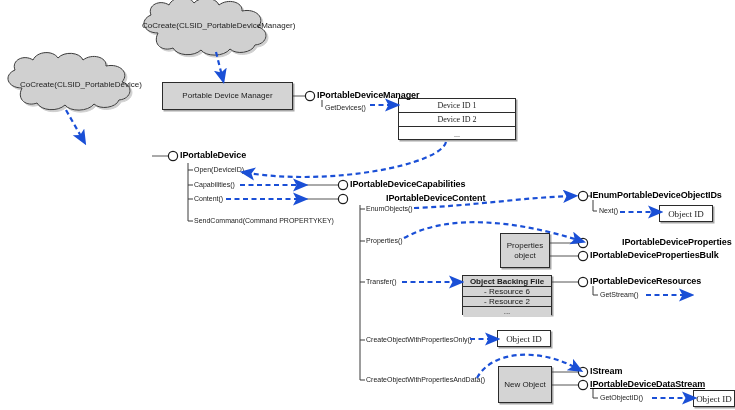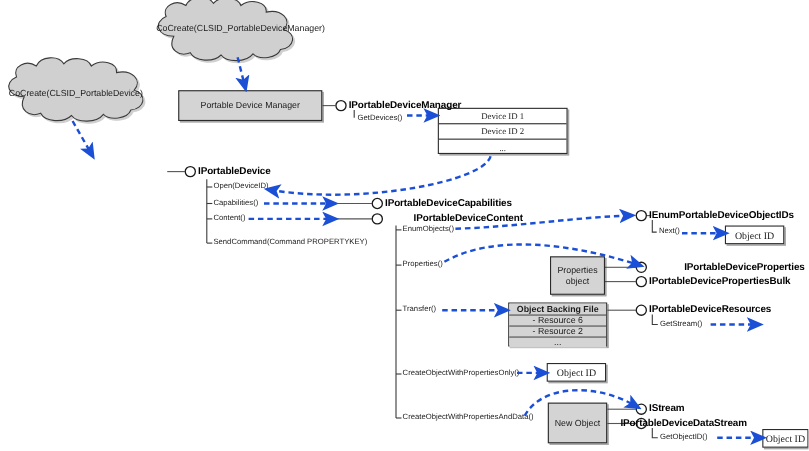--- a/index.html
+++ b/index.html
@@ -141,21 +141,21 @@
       <circle cx="583" cy="256" r="4.6"></circle>
       <circle cx="583" cy="282" r="4.6"></circle>
       <circle cx="583" cy="372" r="4.6"></circle>
       <circle cx="583" cy="385" r="4.6"></circle>
     </g>
   </svg>
 
   <div class="html-layer">
 
     <div class="cloudtext" style="left:142px;top:21px;">CoCreate(CLSID_PortableDeviceManager)</div>
-    <div class="cloudtext" style="left:8px;top:80px;">CoCreate(CLSID_PortableDevice)</div>
+    <div class="cloudtext" style="left:20px;top:80px;">CoCreate(CLSID_PortableDevice)</div>
 
     <div class="box" style="left:162px;top:82px;width:131px;height:28px;">Portable Device Manager</div>
 
 
     <div class="box" style="left:500px;top:233px;width:50px;height:35px;flex-direction:column;">
       <span>Properties</span>
       <span>object</span>
     </div>
 
     <div class="box" style="left:498px;top:366px;width:54px;height:37px;">New Object</div>
@@ -173,27 +173,27 @@
       <div class="row" style="height:9px;">...</div>
     </div>
 
     <div class="objid" style="left:659px;top:205px;width:54px;height:17px;">Object ID</div>
     <div class="objid" style="left:497px;top:330px;width:54px;height:17px;">Object ID</div>
     <div class="objid" style="left:693px;top:390px;width:42px;height:17px;">Object ID</div>
 
     <div class="iface" style="left:317px;top:90px;">IPortableDeviceManager</div>
     <div class="iface" style="left:180px;top:150px;">IPortableDevice</div>
     <div class="iface" style="left:350px;top:179px;">IPortableDeviceCapabilities</div>
-    <div class="iface" style="left:340px;top:193px;padding-left:36px;">IPortableDeviceContent</div>
+    <div class="iface" style="left:350px;top:193px;padding-left:36px;">IPortableDeviceContent</div>
     <div class="iface" style="left:590px;top:190px;">IEnumPortableDeviceObjectIDs</div>
     <div class="iface" style="left:590px;top:237px;padding-left:32px;">IPortableDeviceProperties</div>
     <div class="iface" style="left:590px;top:250px;">IPortableDevicePropertiesBulk</div>
     <div class="iface" style="left:590px;top:276px;">IPortableDeviceResources</div>
     <div class="iface" style="left:590px;top:366px;">IStream</div>
-    <div class="iface" style="left:564px;top:379px;">IPortableDeviceDataStream</div>
+    <div class="iface" style="left:590px;top:379px;text-decoration:underline;">IPortableDeviceDataStream</div>
 
     <div class="method" style="left:325px;top:104px;">GetDevices()</div>
 
     <div class="method" style="left:194px;top:166px;">Open(DeviceID)</div>
     <div class="method" style="left:194px;top:181px;">Capabilities()</div>
     <div class="method" style="left:194px;top:195px;">Content()</div>
     <div class="method" style="left:194px;top:217px;">SendCommand(Command PROPERTYKEY)</div>
 
     <div class="method" style="left:366px;top:205px;">EnumObjects()</div>
     <div class="method" style="left:366px;top:237px;">Properties()</div>

